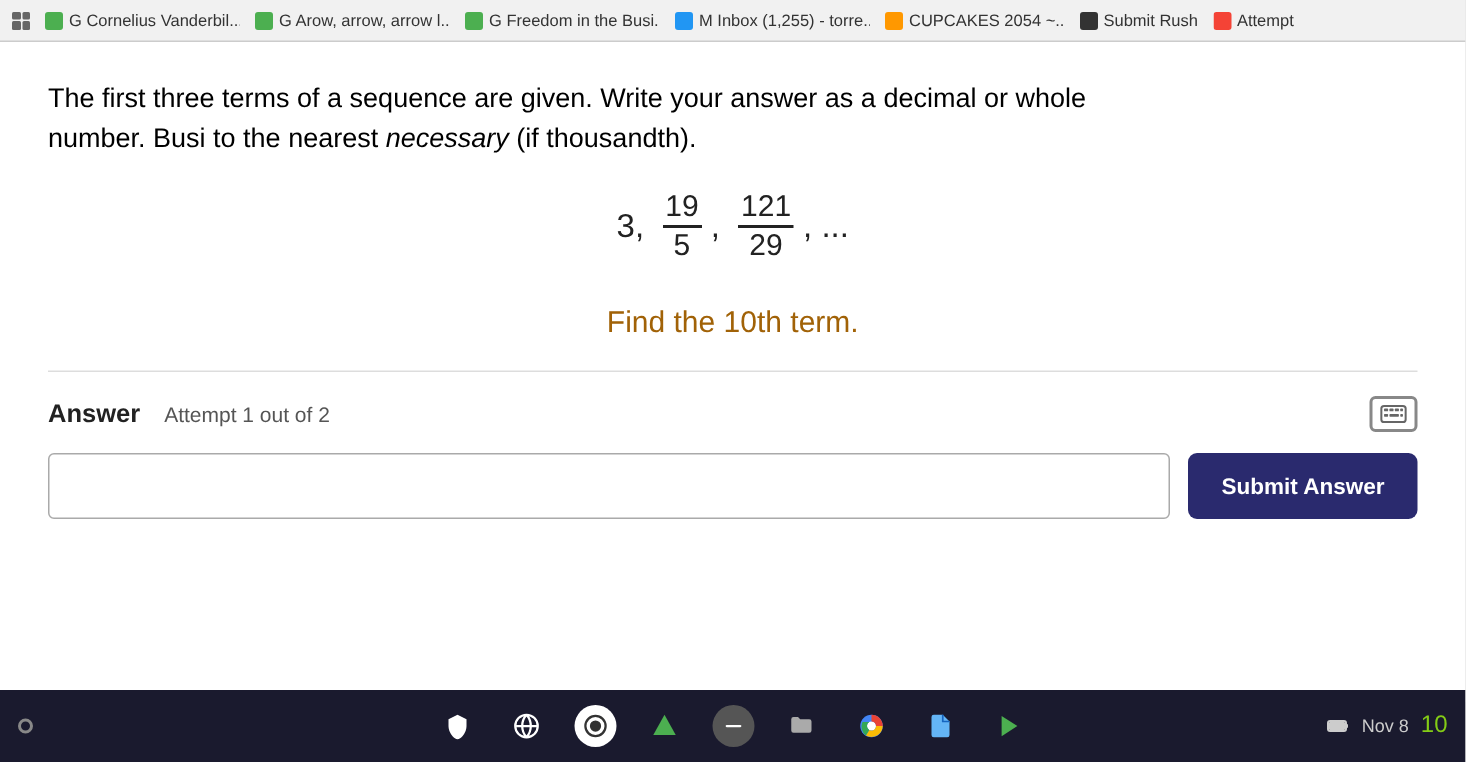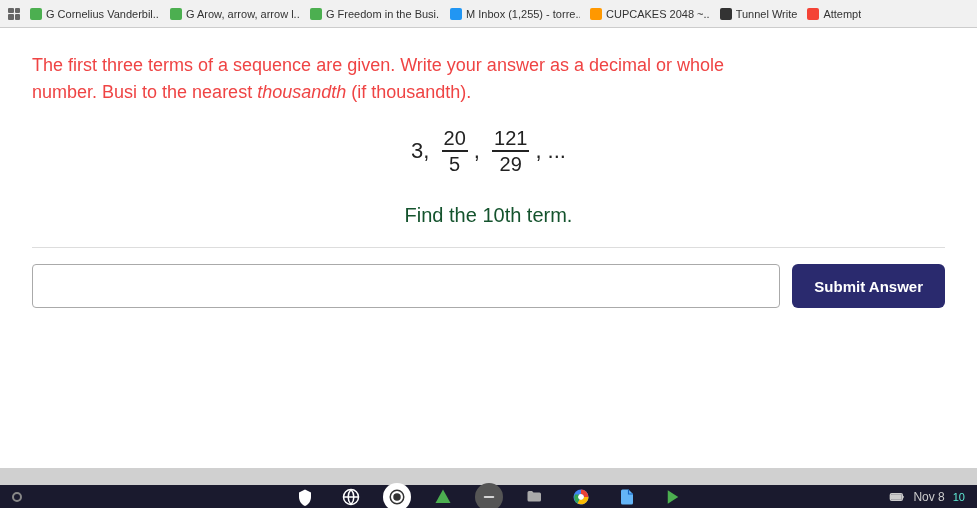--- a/index.html
+++ b/index.html
@@ -66,21 +66,21 @@
     .main-content {
       width: 100%;
       height: calc(100% - 28px - 40px);
       background: #fff;
       padding: 24px 32px;
       position: relative;
     }
 
     .question-text {
       font-size: 18px;
-      color: #ef4444;
+      color: #000000;
       line-height: 1.5;
       margin-bottom: 20px;
     }
 
     .sequence-display {
       display: flex;
       justify-content: center;
       align-items: center;
       margin: 20px 0 28px 0;
       font-size: 22px;
@@ -105,21 +105,21 @@
 
     .fraction .denominator {
       font-size: 20px;
       padding: 0 2px;
       line-height: 1.2;
     }
 
     .find-term {
       text-align: center;
       font-size: 20px;
-      color: #14532d;
+      color: #a16207;
     }
 
     .answer-section {
       margin-top: 20px;
       padding-top: 16px;
       border-top: 1px solid #ddd;
     }
 
     .answer-label-row {
       display: flex;
@@ -184,21 +184,21 @@
       cursor: pointer;
       white-space: nowrap;
     }
 
     
     .taskbar {
       position: absolute;
       bottom: 0;
       left: 0;
       width: 100%;
-      height: 23px;
+      height: 48px;
       background: #1a1a2e;
       display: flex;
       align-items: center;
       justify-content: center;
       gap: 18px;
     }
 
     .taskbar-icon {
       width: 28px;
       height: 28px;
@@ -257,62 +257,78 @@
   <div class="tab-item">
     <div class="tab-icon green"></div>
     <span>G Freedom in the Busi...</span>
   </div>
   <div class="tab-item">
     <div class="tab-icon blue"></div>
     <span>M Inbox (1,255) - torre...</span>
   </div>
   <div class="tab-item">
     <div class="tab-icon orange"></div>
-    <span>CUPCAKES 2048 ~..</span>
+    <span>CUPCAKES 2054 ~..</span>
   </div>
   <div class="tab-item">
     <div class="tab-icon dark"></div>
-    <span>Tunnel Write</span>
+    <span>Submit Rush</span>
   </div>
   <div class="tab-item">
     <div class="tab-icon red"></div>
     <span>Attempt</span>
   </div>
 </div>
 
 <div class="main-content">
 
   <div class="question-text">
     <span>The first three terms of a sequence are given. Write your answer as a decimal or whole</span><br>
     <span>number. Busi to the nearest</span>
-    <em>thousandth</em>
+    <em>necessary</em>
     <span>(if thousandth).</span>
   </div>
 
   <div class="sequence-display">
     <span>3,</span>
     <span>&nbsp;</span>
     <span class="fraction">
-      <span class="numerator">20</span>
+      <span class="numerator">19</span>
       <span class="denominator">5</span>
     </span>
     <span>,</span>
     <span>&nbsp;</span>
     <span class="fraction">
       <span class="numerator">121</span>
       <span class="denominator">29</span>
     </span>
     <span>, ...</span>
   </div>
 
   <div class="find-term">
     <span>Find the 10th term.</span>
   </div>
 
   <div class="answer-section">
+    <div class="answer-label-row">
+      <span class="answer-label">Answer</span>
+      <span class="attempt-text">Attempt 1 out of 2</span>
+      <div class="keyboard-icon">
+        <svg viewBox="0 0 20 14" fill="none" xmlns="http://www.w3.org/2000/svg">
+          <rect x="1" y="1" width="18" height="12" rx="2" stroke="#666" stroke-width="1.5"></rect>
+          <rect x="3" y="3" width="3" height="2" rx="0.5" fill="#666"></rect>
+          <rect x="7" y="3" width="3" height="2" rx="0.5" fill="#666"></rect>
+          <rect x="11" y="3" width="3" height="2" rx="0.5" fill="#666"></rect>
+          <rect x="15" y="3" width="2" height="2" rx="0.5" fill="#666"></rect>
+          <rect x="3" y="7" width="3" height="2" rx="0.5" fill="#666"></rect>
+          <rect x="7" y="7" width="7" height="2" rx="0.5" fill="#666"></rect>
+          <rect x="15" y="7" width="2" height="2" rx="0.5" fill="#666"></rect>
+        </svg>
+      </div>
+    </div>
 
     <div class="input-submit-row">
       <input type="text" class="answer-input" placeholder="" style="">
       <button class="submit-button">
         <span>Submit Answer</span>
       </button>
     </div>
   </div>
 
 </div>
@@ -383,15 +399,15 @@
       </svg>
   </div>
 
   <div class="taskbar-right">
     <svg width="16" height="16" viewBox="0 0 24 24" fill="#ccc">
         <rect x="2" y="7" width="18" height="10" rx="2" fill="none" stroke="#ccc" stroke-width="2"></rect>
         <rect x="20" y="10" width="2" height="4" rx="1" fill="#ccc"></rect>
         <rect x="3" y="8" width="16" height="8" rx="1" fill="#ccc"></rect>
       </svg>
     <span style="font-size:12px; color:#ccc;">Nov 8</span>
-    <span style="font-size:11px; color:#5eead4;">10</span>
+    <span style="font-size:16px; color:#84cc16;">10</span>
   </div>
 </div>
 
 </body></html>

